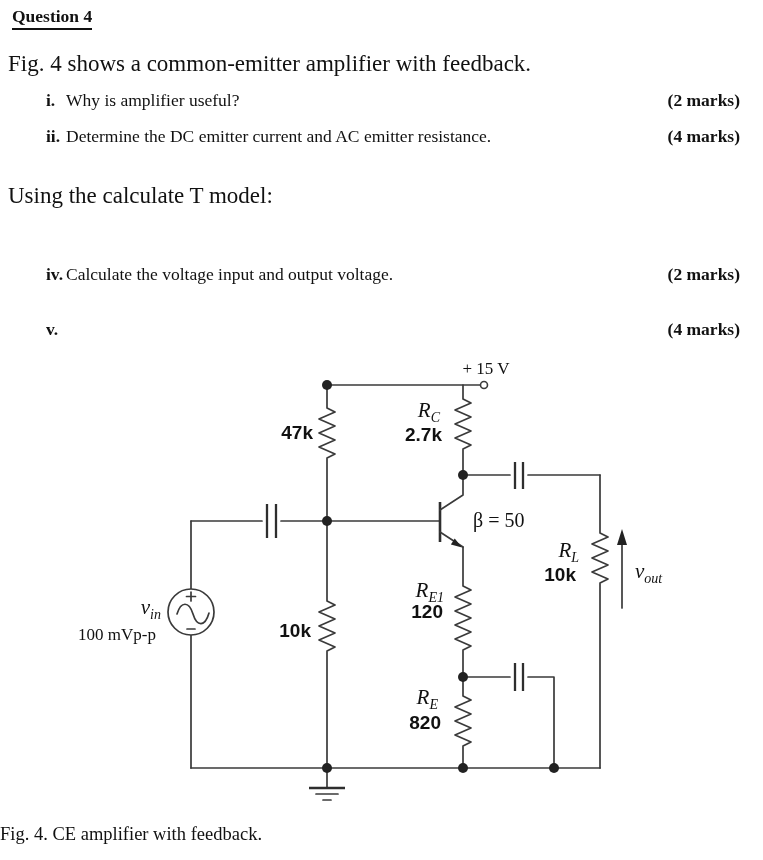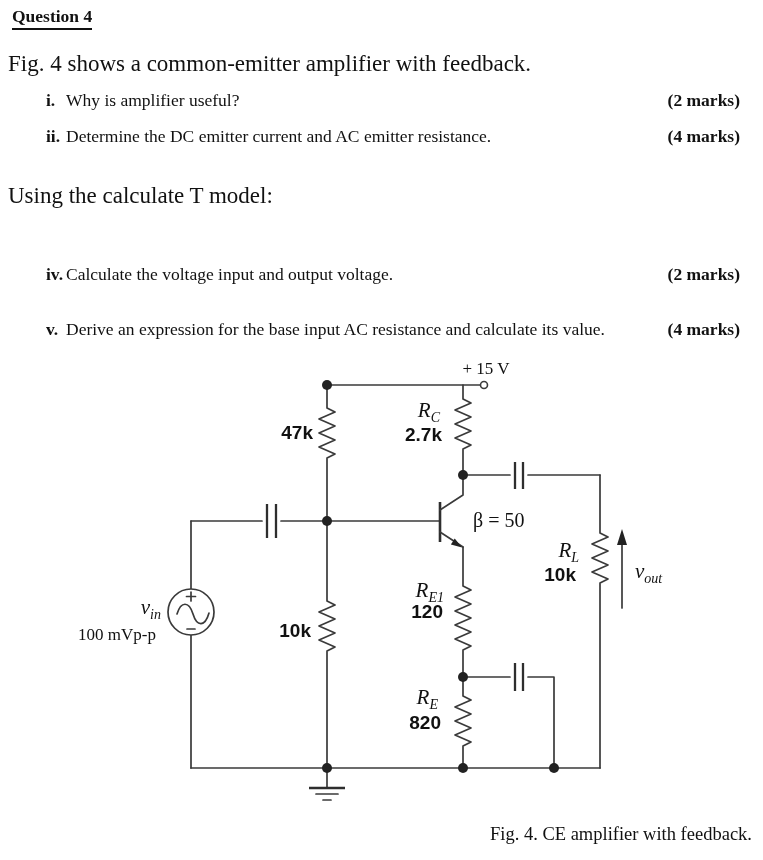--- a/index.html
+++ b/index.html
@@ -6,21 +6,21 @@
   .page{position:relative;width:763px;height:860px;background:#fff;overflow:hidden;
         font-family:"Liberation Serif", serif;color:#111;}
   .abs{position:absolute;}
   .title{left:12px;top:6px;font-size:17.5px;font-weight:bold;
          border-bottom:2px solid #111;padding-bottom:1px;}
   .body-line{left:8px;font-size:23px;}
   .qrow{left:0;width:763px;height:24px;}
   .qnum{position:absolute;left:46px;font-size:17.5px;font-weight:bold;}
   .qtext{position:absolute;left:66px;font-size:17.5px;}
   .qmarks{position:absolute;right:23px;font-size:17.5px;font-weight:bold;}
-  .caption{left:0;right:11px;top:824px;text-align:right;font-size:18.5px;}
+  .caption{left:0;right:11px;top:824px;text-align:left;font-size:18.5px;}
   svg{position:absolute;left:0;top:355px;}
   svg .wire{stroke:#3a3a3a;stroke-width:1.7;fill:none;stroke-linecap:round;stroke-linejoin:round;}
   svg .plate{stroke:#2e2e2e;stroke-width:2.3;fill:none;}
   svg .thick{stroke:#2e2e2e;stroke-width:2.6;fill:none;}
   svg .dot{fill:#222;stroke:none;}
   svg text{fill:#111;}
   .st{font-family:"Liberation Serif", serif;font-size:17px;}
   .sv{font-family:"Liberation Sans", sans-serif;font-size:19px;font-weight:bold;}
   .rsym{font-family:"Liberation Serif", serif;font-size:21px;font-style:italic;}
   .rsub{font-family:"Liberation Serif", serif;font-size:14px;font-style:italic;}
@@ -51,21 +51,20 @@
 
 
   <div class="abs qrow" style="top:264px">
     <span class="qnum">iv.</span>
     <span class="qtext">Calculate the voltage input and output voltage.</span>
     <span class="qmarks">(2 marks)</span>
   </div>
 
   <div class="abs qrow" style="top:319px">
     <span class="qnum">v.</span>
-    <span class="qtext">Derive an expression for the base input AC resistance and calculate its value.</span>
     <span class="qmarks">(4 marks)</span>
   </div>
 
   <svg width="763" height="465" viewBox="0 355 763 465">
 
     <path class="wire" d="M327,385 H480"></path>
     <circle cx="484" cy="385" r="3.5" fill="#fff" stroke="#3a3a3a" stroke-width="1.6"></circle>
     <text class="st" x="486" y="374" text-anchor="middle">+ 15 V</text>
 
     <polyline class="wire" points="327,385 327,408 335,412 319,419 335,426 319,433 335,440 319,447 335,454 327,458 327,521"></polyline>

